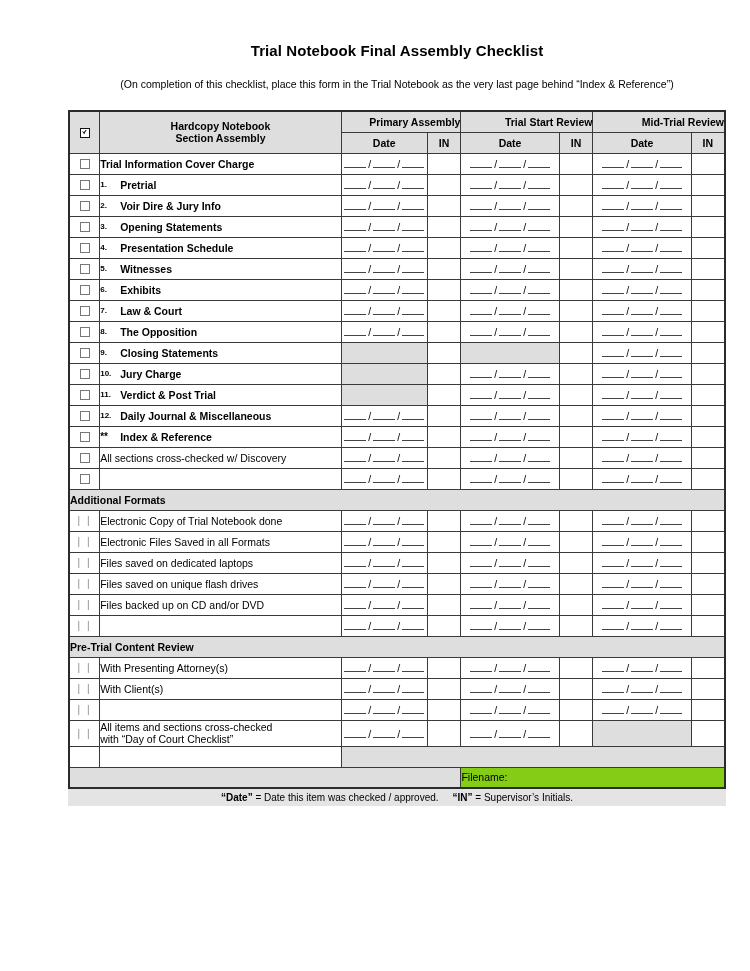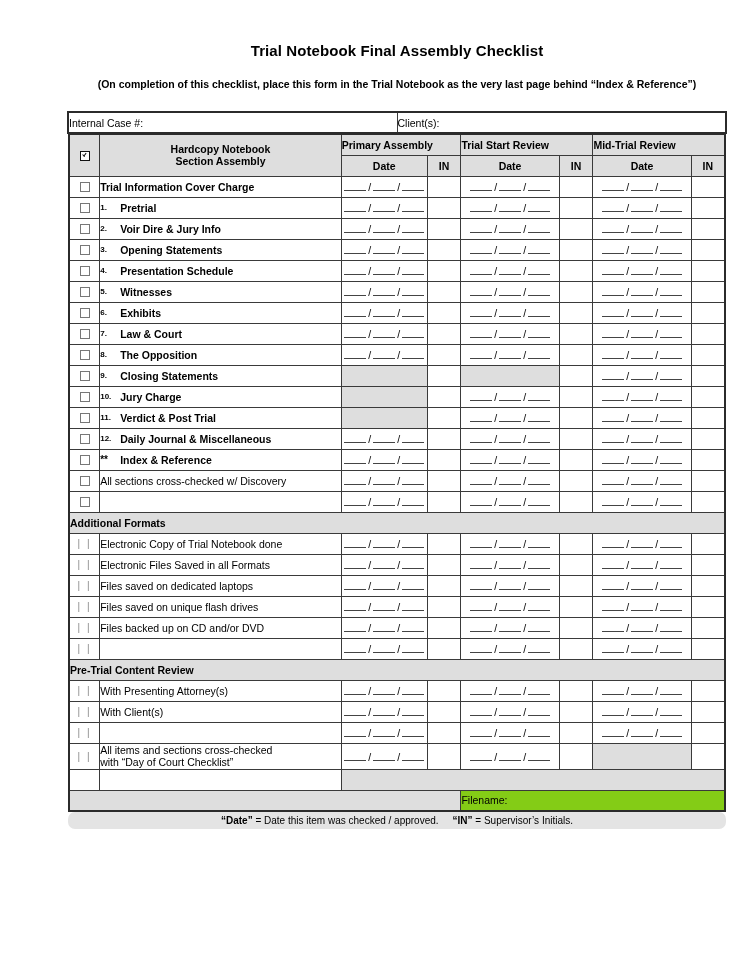--- a/index.html
+++ b/index.html
@@ -9,21 +9,21 @@
     color:#000;
     -webkit-font-smoothing:none;
   }
   .page{width:750px;height:808px;position:relative;box-sizing:border-box;padding-left:44px;}
 
   .title{
     text-align:center;font-size:15px;font-weight:bold;
     margin:0;padding-top:42px;letter-spacing:0.1px;
   }
   .subtitle{
-    text-align:center;font-size:10.5px;font-weight:bold;
+    text-align:center;font-size:10.5px;font-weight:normal;
     margin:0;padding-top:19px;
   }
 
   table.frm{
     border-collapse:collapse;
     width:658px;
     margin:21px auto 0 auto;
     table-layout:fixed;
   }
   table.frm td{
@@ -41,21 +41,21 @@
 
   
   .gray{background:#dedede;}
   .hdr-main{
     background:#dedede;text-align:center;font-weight:bold;font-size:12px;
   }
   .hdr-sub{
     background:#dedede;text-align:center;font-weight:bold;font-size:11px;
   }
   .hdr-grp{
-    background:#dedede;text-align:left;font-weight:bold;font-size:10.5px;
+    background:#dedede;text-align:right;font-weight:bold;font-size:10.5px;
   }
 
   .chk{
     text-align:center;font-size:11px;line-height:1;
   }
   .chkbox{
     display:inline-block;width:8px;height:8px;
     border:1px solid #777;background:#fff;vertical-align:middle;
   }
   .chkbox.checked{
@@ -99,38 +99,34 @@
     background:#dedede;text-align:left;font-weight:bold;font-size:12.5px;
     height:23px;
   }
 
   .twoline{padding-left:7px;font-size:10.5px;line-height:12.5px;padding-top:2px;padding-bottom:2px;}
 
   .fname{padding-left:6px;font-size:10.5px;background:#84cc16;}
 
   .footer{
     width:658px;margin:0 auto;background:#e4e4e4;
-    text-align:center;font-size:10px;height:17px;line-height:17px;border-radius:7px;
+    text-align:center;font-size:10px;height:17px;line-height:17px;
   }
   .footer b{font-weight:bold;}
 </style>
 </head>
 <body>
 
 <div class="page">
 
   <h1 class="title">Trial Notebook Final Assembly Checklist</h1>
   <p class="subtitle">(On completion of this checklist, place this form in the Trial Notebook as the very last page behind “Index &amp; Reference”)</p>
 
   <table class="frm caseinfo outer">
     <tbody>
-      <tr>
-        <td style="width:329px">Internal Case #:</td>
-        <td style="width:329px">Client(s):</td>
-      </tr>
     </tbody>
   </table>
 
   <table class="frm outer" style="margin-top:-1px">
     <colgroup>
       <col style="width:30px">
         <col style="width:236px">
       <col style="width:84px">
         <col style="width:33px">
       <col style="width:96px">

